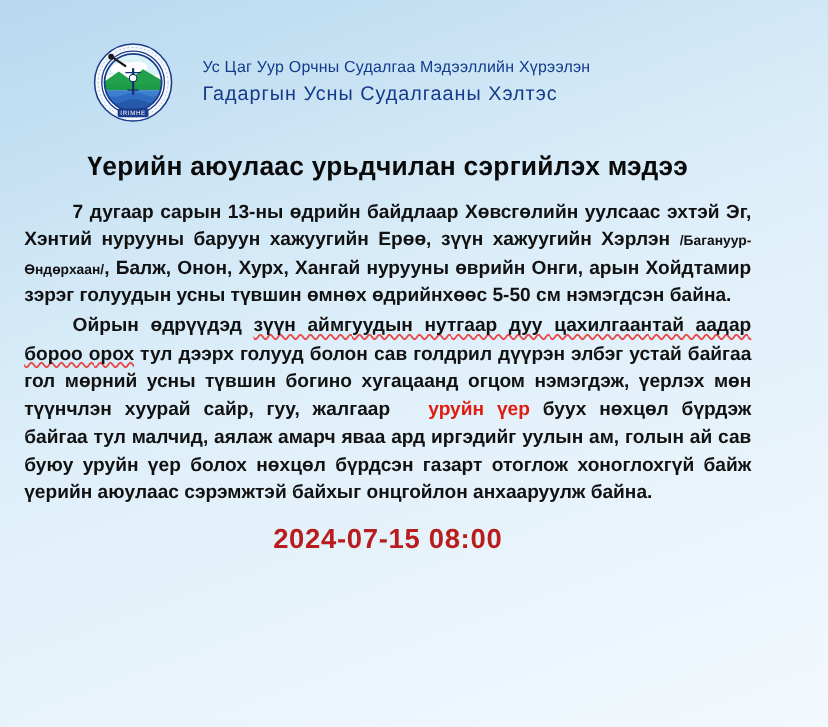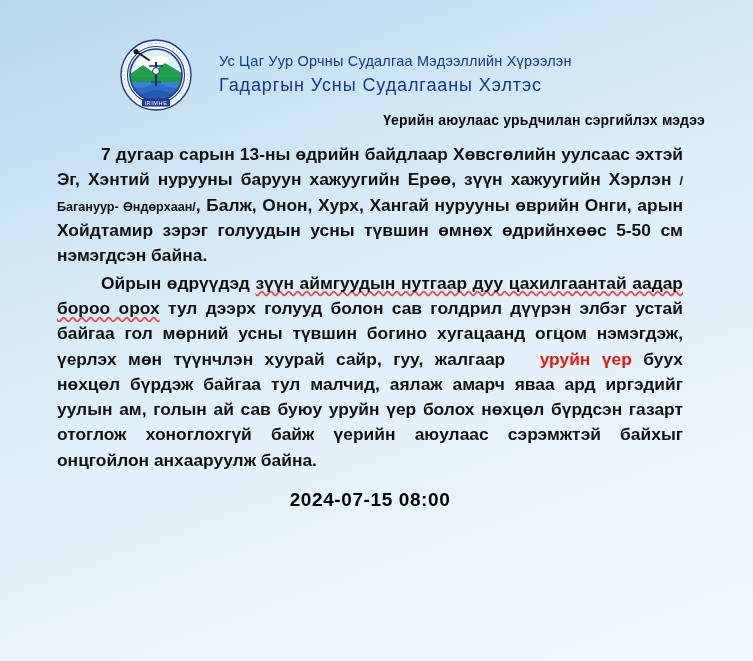--- a/index.html
+++ b/index.html
@@ -21,21 +21,20 @@
         #e9f4fb 74%,
         #eef7fd 88%,
         #f2f9fe 100%);
   }
 
   .page {
     position: relative;
     width: 705px;
     height: 661px;
     box-sizing: border-box;
-    padding-left: 35px;
   }
 
   
   .header {
     display: flex;
     align-items: center;
     padding: 38px 0 0 84px;
   }
 
   .logo {
@@ -58,22 +57,23 @@
   }
   .org-line2 {
     font-size: 18px;
     letter-spacing: 0.9px;
     text-align: left;
     white-space: nowrap;
   }
 
   
   .doc-title {
-    text-align: right;
-    font-size: 14px;
+    margin-top: 26px;
+    text-align: center;
+    font-size: 24px;
     font-weight: bold;
     color: #0a0a0a;
     letter-spacing: 0.2px;
   }
 
   
   .body-text {
     margin: 14px 22px 0 22px;
     font-size: 17.4px;
     font-weight: bold;
@@ -101,23 +101,23 @@
     
     text-decoration: underline wavy #e84a4a;
     text-decoration-skip-ink: none;
     text-underline-offset: 2px;
   }
 
   
   .doc-date {
     margin-top: 16px;
     text-align: center;
-    font-size: 19px;
+    font-size: 25px;
     font-weight: bold;
-    color: #000000;
+    color: #b91c1c;
     letter-spacing: 0.6px;
   }
 </style>
 </head>
 <body>
 
 <div class="page">
 
   <div class="header">
 

